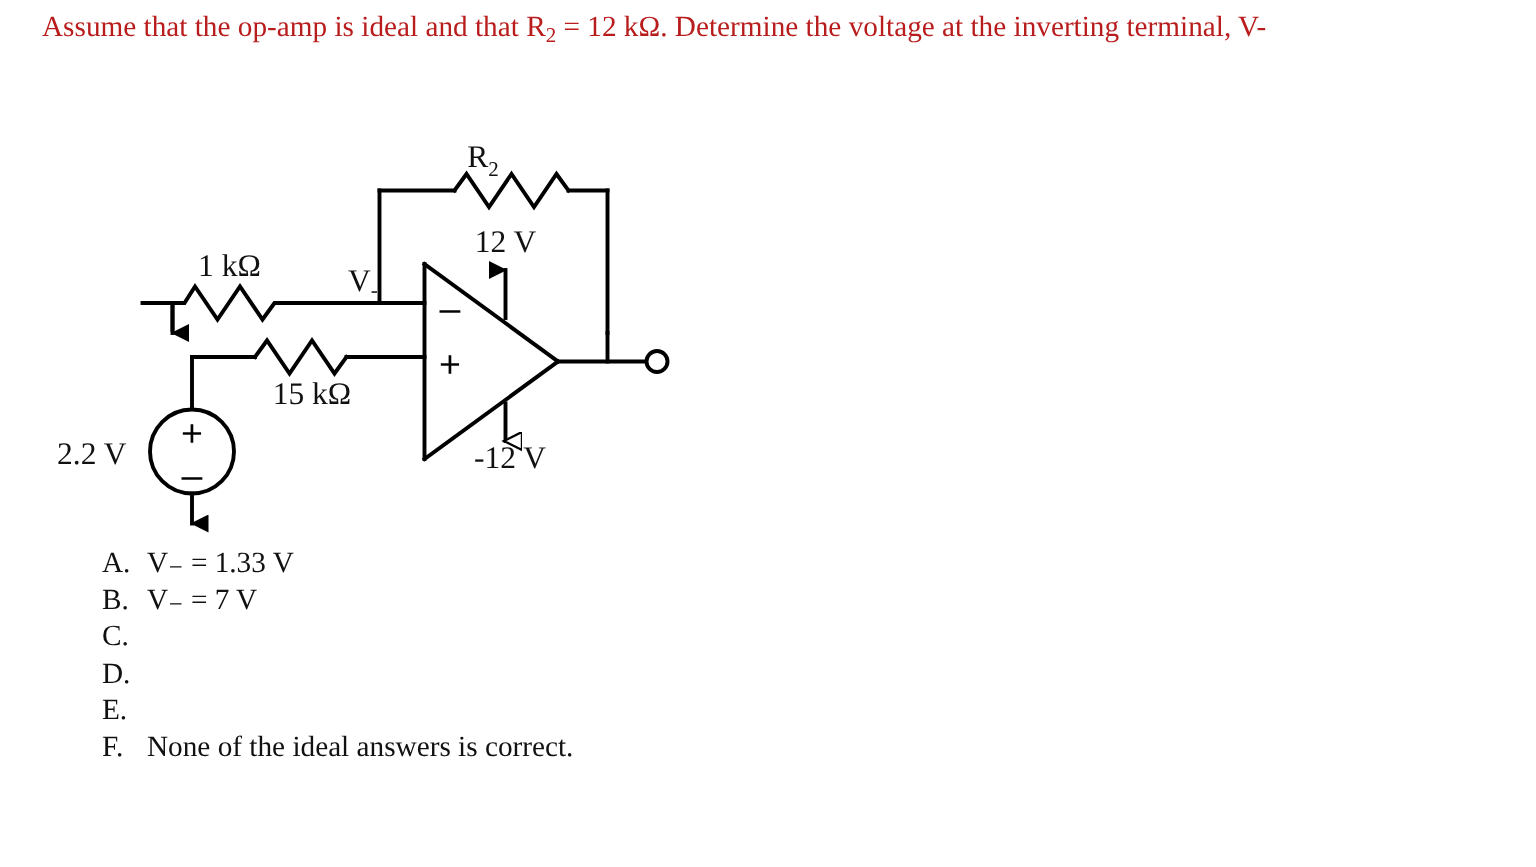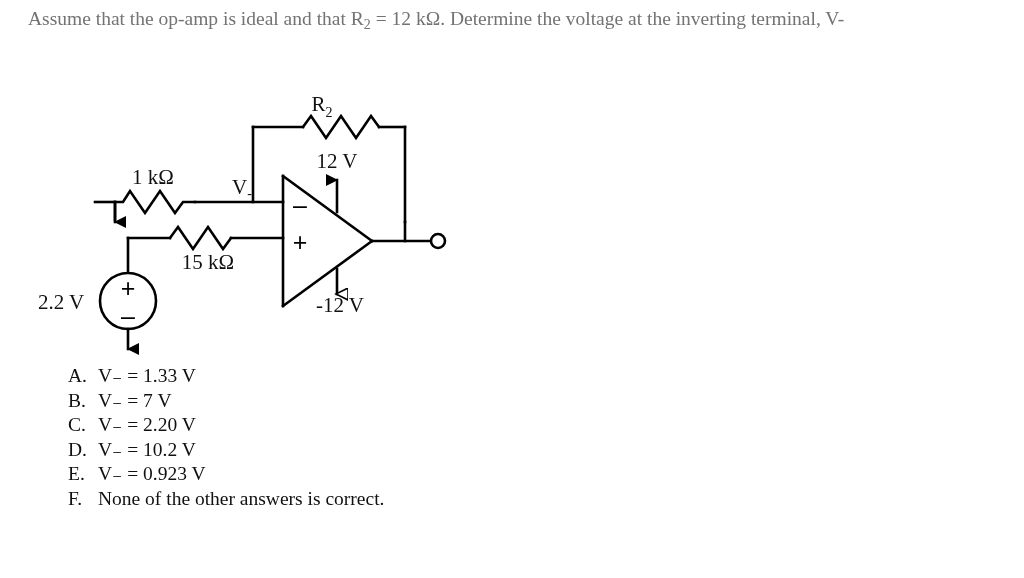--- a/index.html
+++ b/index.html
@@ -18,21 +18,21 @@
   }
 
   
   .statement {
     position: absolute;
     left: 28px;
     top: 6px;
     width: 975px;
     font-size: 19.5px;
     line-height: 26px;
-    color: #737373;
+    color: #b91c1c;
   }
   .statement .ln { display: block; white-space: nowrap; }
   sub { font-size: 0.72em; vertical-align: -0.28em; }
 
   
   .figure {
     position: absolute;
     left: 20px;
     top: 84px;
     width: 470px;
@@ -191,27 +191,24 @@
   <div class="ans-row">
     <span class="ans-letter">A.</span>
     <span class="ans-text">V₋ = 1.33 V</span>
   </div>
   <div class="ans-row">
     <span class="ans-letter">B.</span>
     <span class="ans-text">V₋ = 7 V</span>
   </div>
   <div class="ans-row">
     <span class="ans-letter">C.</span>
-    <span class="ans-text">V₋ = 2.20 V</span>
   </div>
   <div class="ans-row">
     <span class="ans-letter">D.</span>
-    <span class="ans-text">V₋ = 10.2 V</span>
   </div>
   <div class="ans-row">
     <span class="ans-letter">E.</span>
-    <span class="ans-text">V₋ = 0.923 V</span>
   </div>
   <div class="ans-row">
     <span class="ans-letter">F.</span>
-    <span class="ans-text">None of the other answers is correct.</span>
+    <span class="ans-text">None of the ideal answers is correct.</span>
   </div>
 </div>
 
 </body></html>

